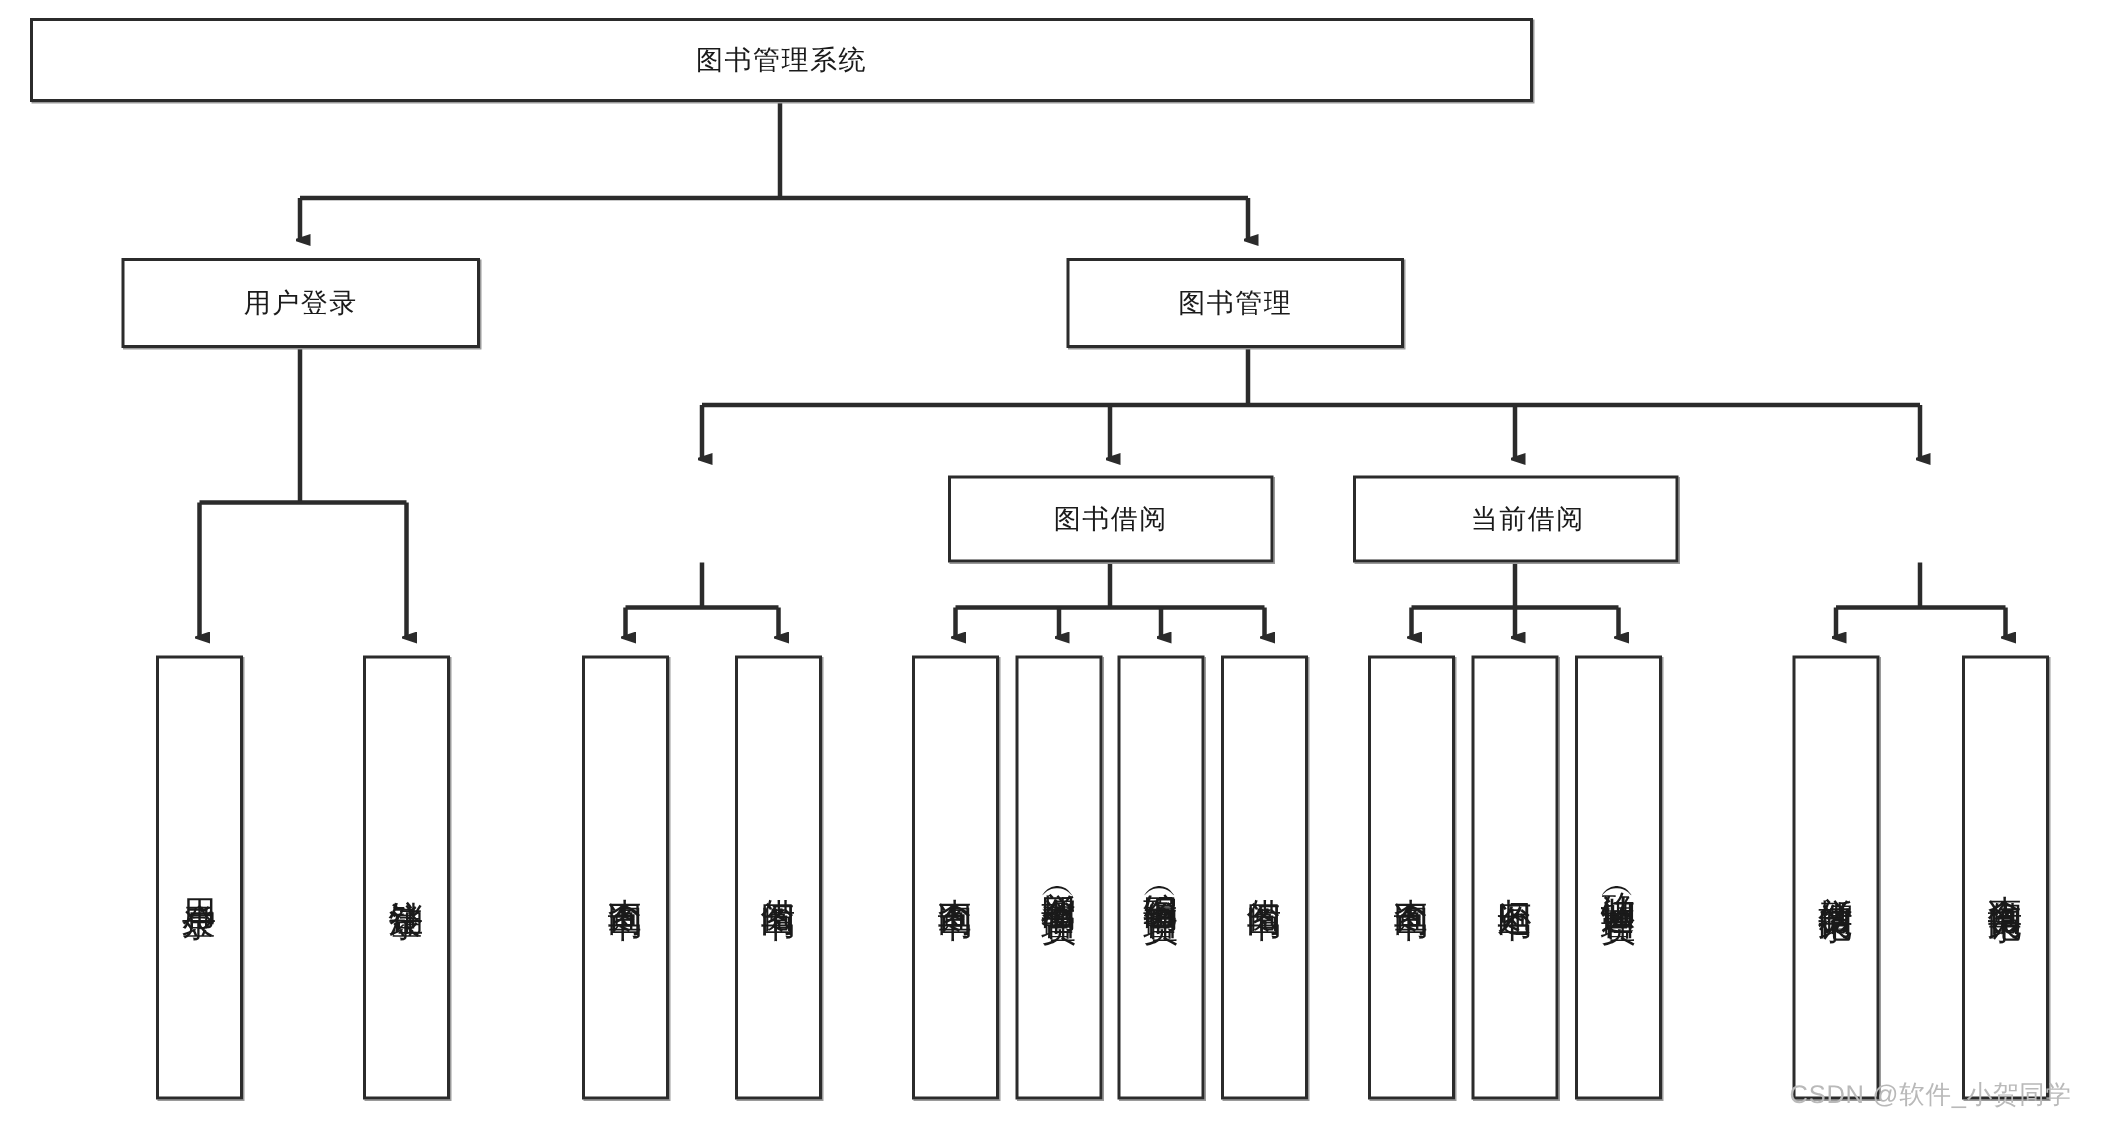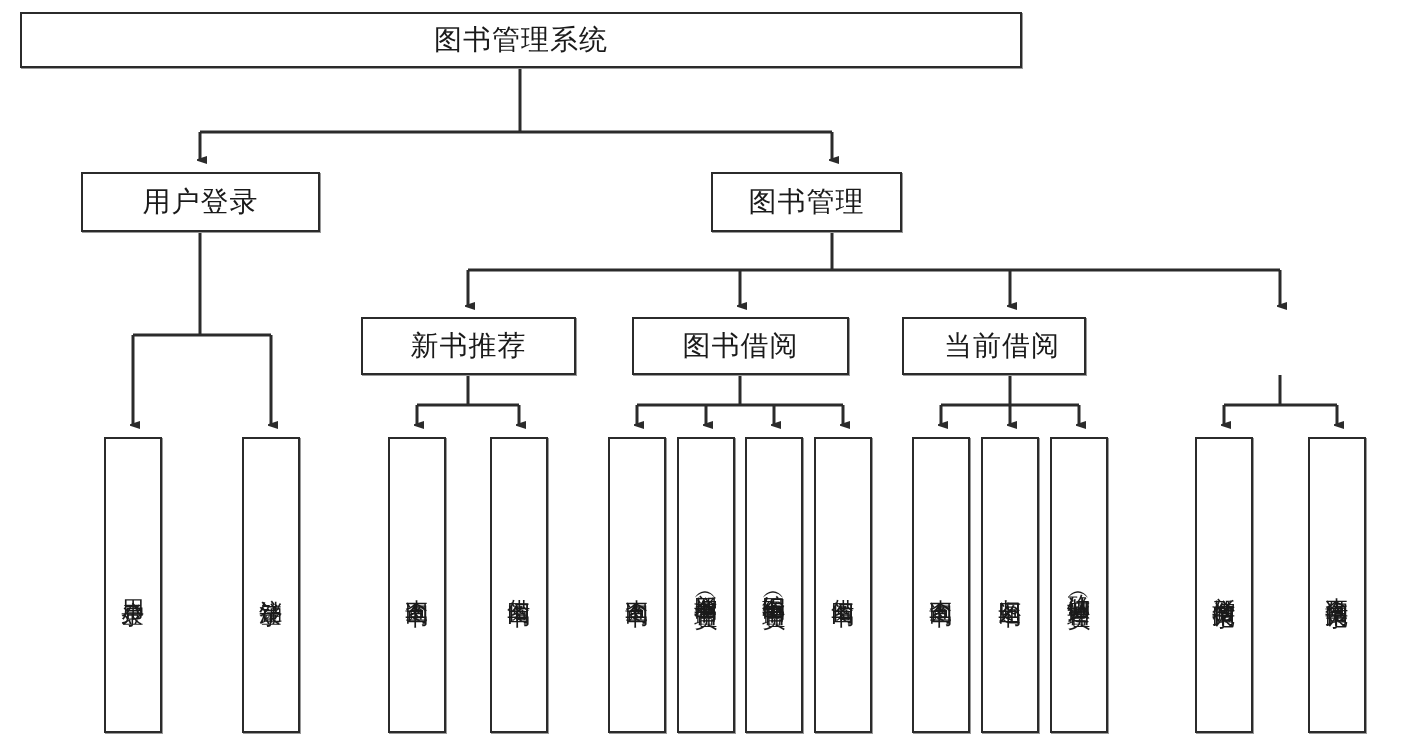--- a/index.html
+++ b/index.html
@@ -31,21 +31,21 @@
     box-sizing: border-box;
     background: #ffffff;
     border: 2px solid #2b2b2b;
     display: flex;
     align-items: center;
     justify-content: center;
     color: #1a1a1a;
     box-shadow: 1px 1px 0 #9a9a9a;
   }
   .node.horizontal {
-    font-size: 28px;
+    font-size: 18px;
     letter-spacing: 1px;
     white-space: nowrap;
   }
   .node.vertical {
     writing-mode: vertical-rl;
     text-orientation: upright;
     font-size: 23px;
     line-height: 1.06;
     letter-spacing: 2px;
     padding-top: 6px;
@@ -118,31 +118,28 @@
     </g>
   </svg>
 
   <div class="node horizontal" style="left:20px; top:12px; width:1002px; height:56px;">
     <span class="node-label">图书管理系统</span>
   </div>
 
   <div class="node horizontal" style="left:81px; top:172px; width:239px; height:60px;">
     <span class="node-label">用户登录</span>
   </div>
-  <div class="node horizontal" style="left:711px; top:172px; width:191px; height:60px;">
+  <div class="node horizontal" style="left:711px; top:172px; width:225px; height:60px;">
     <span class="node-label">图书管理</span>
   </div>
 
-  <div class="node horizontal" style="left:361px; top:317px; width:215px; height:58px;">
-    <span class="node-label">新书推荐</span>
-  </div>
   <div class="node horizontal" style="left:632px; top:317px; width:217px; height:58px;text-align:right;">
     <span class="node-label">图书借阅</span>
   </div>
-  <div class="node horizontal" style="left:902px; top:317px; width:184px; height:58px;padding-left:16px;">
+  <div class="node horizontal" style="left:902px; top:317px; width:217px; height:58px;padding-left:16px;">
     <span class="node-label">当前借阅</span>
   </div>
 
   <div class="node vertical" style="left:104px; top:437px; width:58px; height:296px;">
     <span class="node-label">用户登录</span>
   </div>
   <div class="node vertical" style="left:242px; top:437px; width:58px; height:296px;">
     <span class="node-label">注销登录</span>
   </div>
 
@@ -176,14 +173,15 @@
     <span class="node-label">确认归还（管理员）</span>
   </div>
 
   <div class="node vertical" style="left:1195px; top:437px; width:58px; height:296px;">
     <span class="node-label">新增借阅记录</span>
   </div>
   <div class="node vertical" style="left:1308px; top:437px; width:58px; height:296px;">
     <span class="node-label">查询借阅记录</span>
   </div>
 
+  <div class="watermark" style="left:1193px; top:718px;">CSDN @软件_小贺同学</div>
 
 </div>
 
 </body></html>

